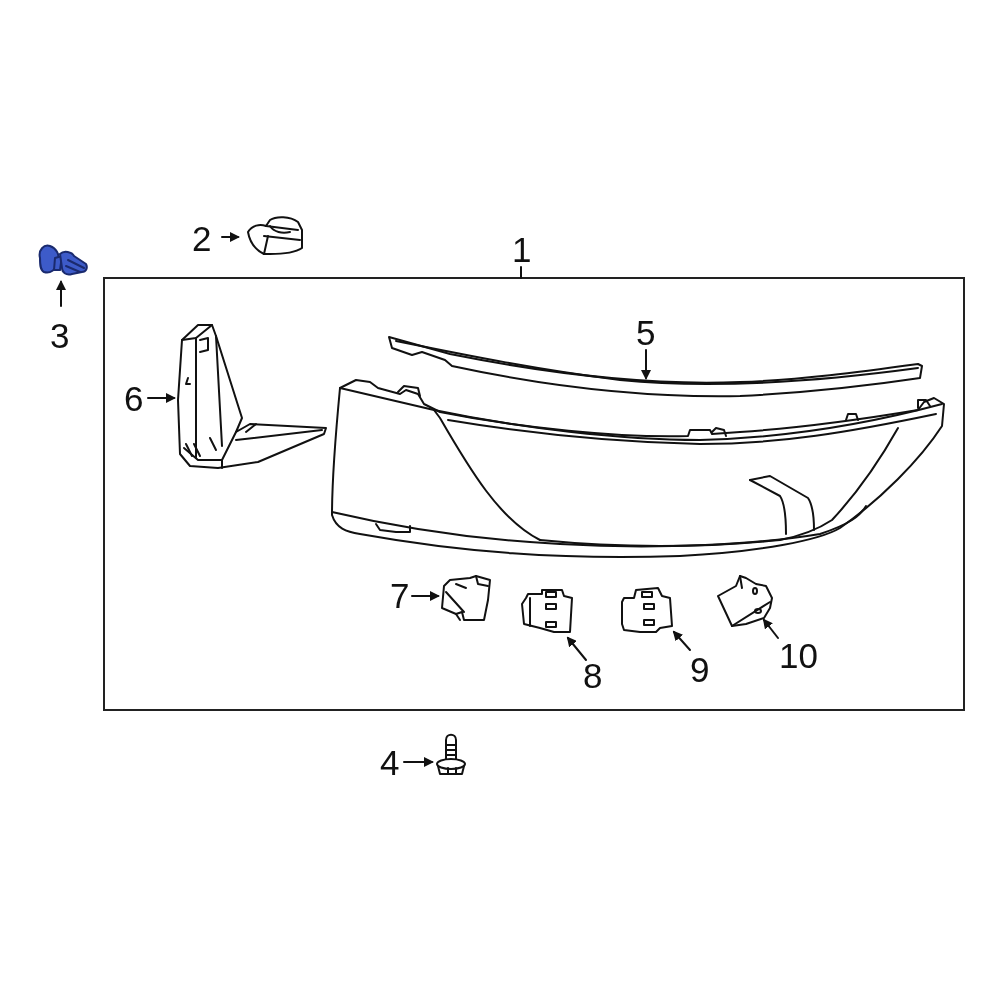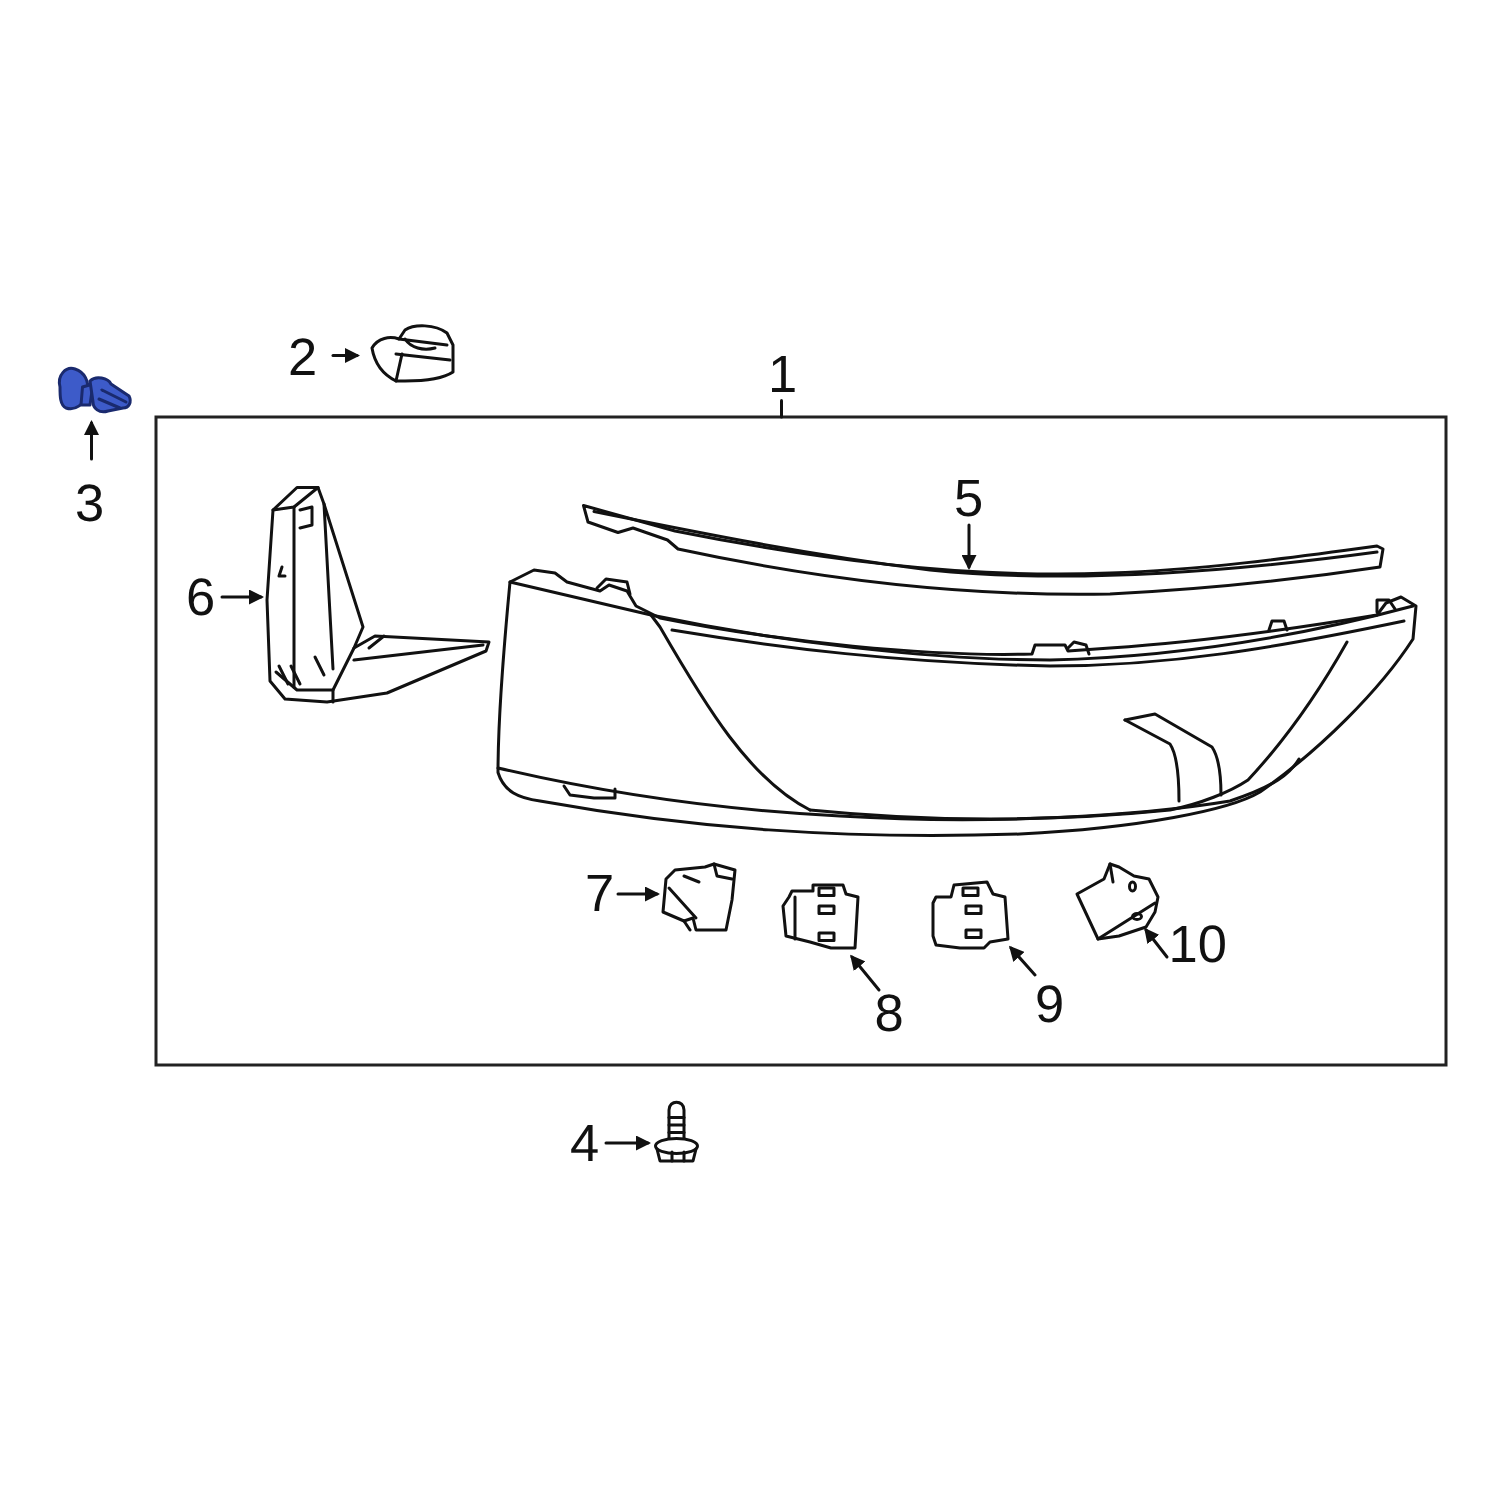--- a/index.html
+++ b/index.html
@@ -144,14 +144,14 @@
 
   <span class="callout" style="left:512px; top:232px;">1</span>
   <span class="callout" style="left:192px; top:221px;">2</span>
   <span class="callout" style="left:50px;  top:318px;">3</span>
   <span class="callout" style="left:380px; top:745px;">4</span>
   <span class="callout" style="left:636px; top:315px;">5</span>
   <span class="callout" style="left:124px; top:381px;">6</span>
   <span class="callout" style="left:390px; top:578px;">7</span>
   <span class="callout" style="left:583px; top:658px;">8</span>
   <span class="callout" style="left:690px; top:652px;">9</span>
-  <span class="callout" style="left:779px; top:612px;">10</span>
+  <span class="callout" style="left:779px; top:638px;">10</span>
 </div>
 
 </body></html>

